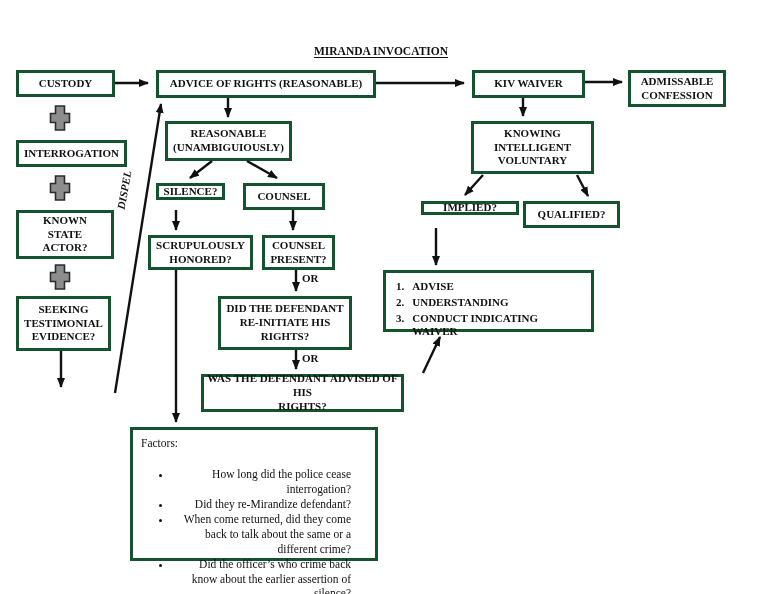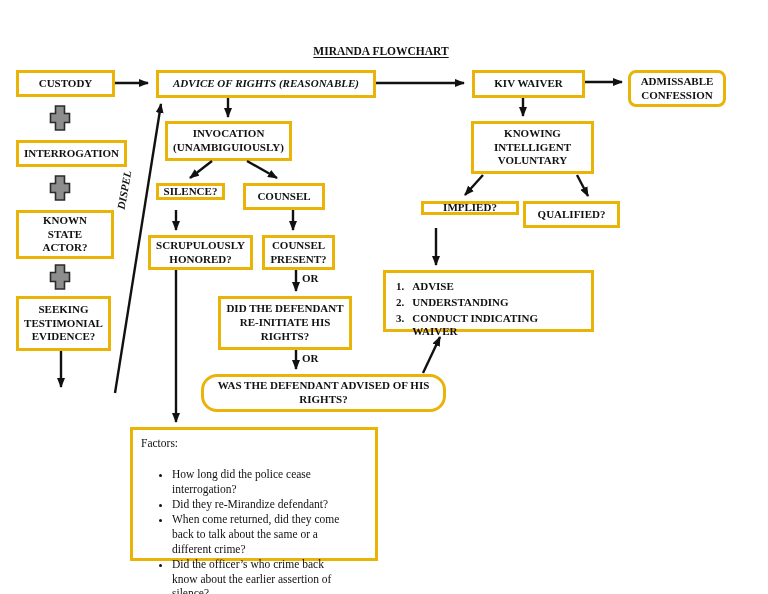--- a/index.html
+++ b/index.html
@@ -1,21 +1,21 @@
 <!DOCTYPE html>
 <html><head>
 <meta charset="utf-8">
 <style>
   html,body{margin:0;padding:0;background:#ffffff;}
   #canvas{
     position:relative;width:768px;height:594px;background:#ffffff;overflow:hidden;
     font-family:"Liberation Serif","DejaVu Serif",serif;color:#111;
   }
   .box{
-    position:absolute;box-sizing:border-box;border:3px solid #eab308;background:#fff;
+    position:absolute;box-sizing:border-box;border:3px solid #14532d;background:#fff;
     display:flex;align-items:center;justify-content:center;text-align:center;
     font-weight:bold;font-size:11px;line-height:1.25;white-space:pre-line;
     padding:2px 3px;
   }
   .title{
     position:absolute;left:381px;top:45px;transform:translateX(-50%);
     font-weight:bold;font-size:11.5px;text-decoration:underline;
     text-underline-offset:2px;white-space:nowrap;
   }
   .orlabel{
@@ -25,71 +25,71 @@
     position:absolute;left:96px;top:184px;width:56px;text-align:center;
     font-weight:bold;font-style:italic;font-size:11px;
     transform:rotate(-80deg);transform-origin:center center;white-space:nowrap;
   }
   .listbox{
     justify-content:flex-start;align-items:flex-start;text-align:left;
     padding:6px 6px 6px 10px;flex-direction:column;white-space:normal;
   }
   .listbox .lrow{display:flex;gap:8px;margin:1px 0;}
   .factorsbox{
-    justify-content:flex-start;align-items:flex-start;text-align:left;
+    justify-content:flex-start;align-items:flex-start;text-align:right;
     font-weight:normal;font-size:11.5px;padding:6px 8px;flex-direction:column;
     white-space:normal;line-height:1.3;
   }
   .factorsbox ul{margin:16px;padding:0 0 0 15px;list-style-type:disc;}
   .factorsbox li{margin:0;padding:0;}
   svg.overlay{position:absolute;left:0;top:0;pointer-events:none;}
 </style>
 </head>
 <body>
 
 <div id="canvas">
 
-  <div class="title">MIRANDA FLOWCHART</div>
+  <div class="title">MIRANDA INVOCATION</div>
 
   <div class="box" style="left:16px;top:70px;width:99px;height:27px;">CUSTODY</div>
   <div class="box" style="left:16px;top:140px;width:111px;height:27px;">INTERROGATION</div>
   <div class="box" style="left:16px;top:210px;width:98px;height:49px;">KNOWN
 STATE
 ACTOR?</div>
   <div class="box" style="left:16px;top:296px;width:95px;height:55px;">SEEKING
 TESTIMONIAL
 EVIDENCE?</div>
 
-  <div class="box" style="left:156px;top:70px;width:220px;height:28px;font-style:italic;">ADVICE OF RIGHTS (REASONABLE)</div>
-  <div class="box" style="left:165px;top:121px;width:127px;height:40px;">INVOCATION
+  <div class="box" style="left:156px;top:70px;width:220px;height:28px;">ADVICE OF RIGHTS (REASONABLE)</div>
+  <div class="box" style="left:165px;top:121px;width:127px;height:40px;">REASONABLE
 (UNAMBIGUIOUSLY)</div>
   <div class="box" style="left:156px;top:183px;width:69px;height:17px;">SILENCE?</div>
   <div class="box" style="left:243px;top:183px;width:82px;height:27px;">COUNSEL</div>
   <div class="box" style="left:148px;top:235px;width:105px;height:35px;">SCRUPULOUSLY
 HONORED?</div>
   <div class="box" style="left:262px;top:235px;width:73px;height:35px;">COUNSEL
 PRESENT?</div>
   <div class="box" style="left:218px;top:296px;width:134px;height:54px;">DID THE DEFENDANT
 RE-INITIATE HIS
 RIGHTS?</div>
-  <div class="box" style="left:201px;top:374px;width:245px;height:38px;border-radius:16px;">WAS THE DEFENDANT ADVISED OF HIS
+  <div class="box" style="left:201px;top:374px;width:203px;height:38px;">WAS THE DEFENDANT ADVISED OF HIS
 RIGHTS?</div>
 
   <div class="box factorsbox" style="left:130px;top:427px;width:248px;height:134px;">
     <div>Factors:</div>
     <ul>
       <li>How long did the police cease interrogation?</li>
       <li>Did they re-Mirandize defendant?</li>
       <li>When come returned, did they come back to talk about the same or a different crime?</li>
       <li>Did the officer’s who crime back know about the earlier assertion of silence?</li>
     </ul>
   </div>
 
   <div class="box" style="left:472px;top:70px;width:113px;height:28px;">KIV WAIVER</div>
-  <div class="box" style="left:628px;top:70px;width:98px;height:37px;border-radius:8px;">ADMISSABLE
+  <div class="box" style="left:628px;top:70px;width:98px;height:37px;">ADMISSABLE
 CONFESSION</div>
   <div class="box" style="left:471px;top:121px;width:123px;height:53px;">KNOWING
 INTELLIGENT
 VOLUNTARY</div>
   <div class="box" style="left:421px;top:201px;width:98px;height:14px;">IMPLIED?</div>
   <div class="box" style="left:523px;top:201px;width:97px;height:27px;">QUALIFIED?</div>
 
   <div class="box listbox" style="left:383px;top:270px;width:211px;height:62px;">
     <div class="lrow">
       <span>1.</span>

